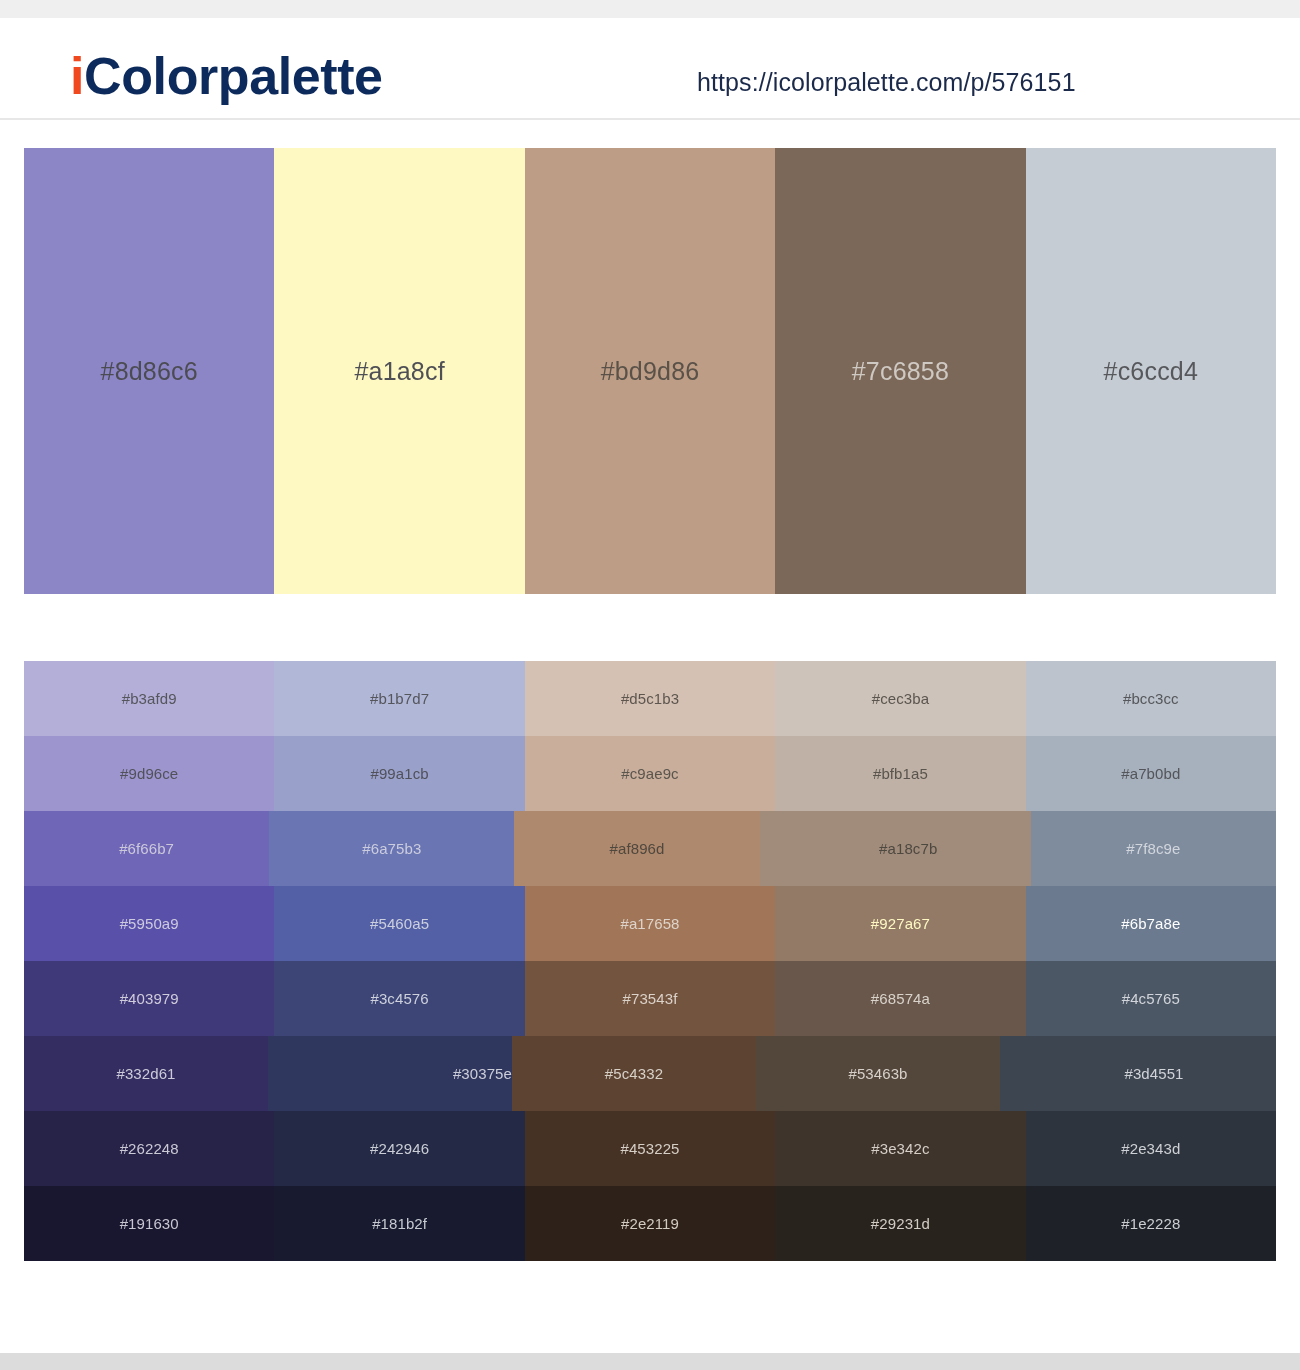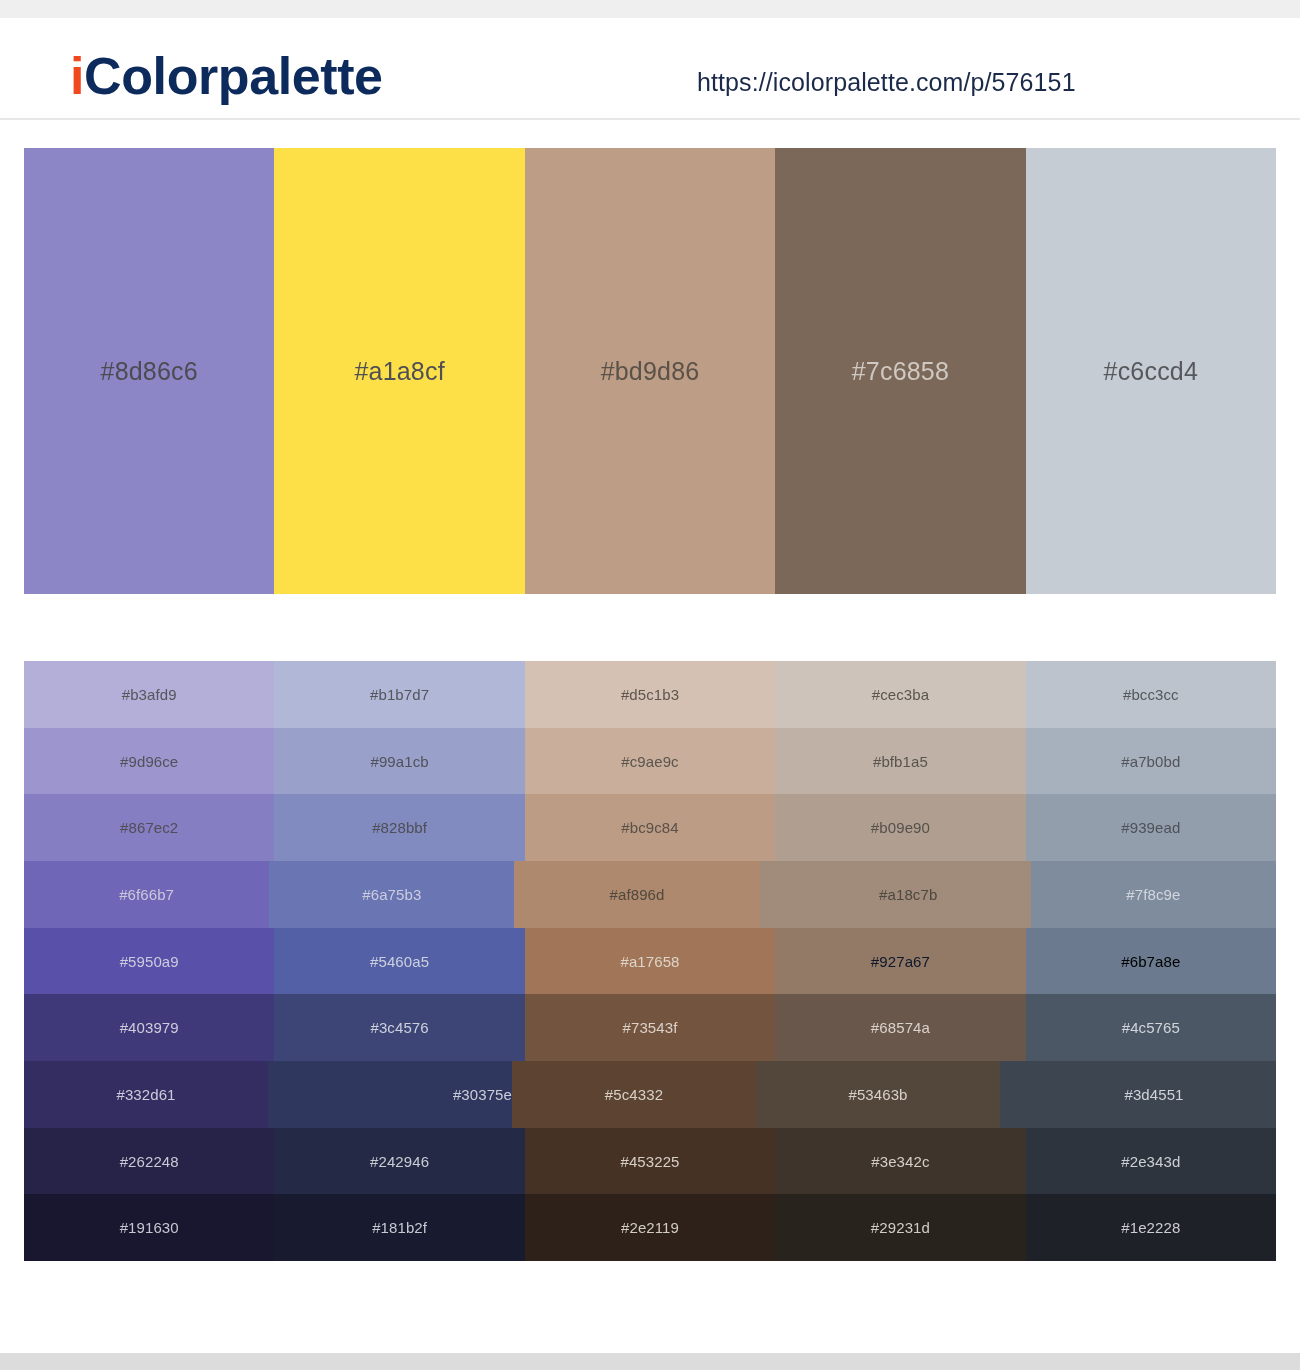--- a/index.html
+++ b/index.html
@@ -123,21 +123,21 @@
   <div class="brand">
     <span class="brand-i" style="color: rgb(240, 72, 31);">i</span><span class="brand-rest" style="color: rgb(13, 42, 92);">Colorpalette</span>
   </div>
   <div class="palette-url">https://icolorpalette.com/p/576151</div>
 </div>
 
 <div class="main-swatches">
     <div class="main-swatch" style="background: rgb(141, 134, 198);">
       <span class="main-swatch-label" style="color: rgb(75, 75, 82);">#8d86c6</span>
     </div>
-    <div class="main-swatch" style="background: #fde047;">
+    <div class="main-swatch" style="background: #fef9c3;">
       <span class="main-swatch-label" style="color: rgb(79, 79, 86);">#a1a8cf</span>
     </div>
     <div class="main-swatch" style="background: rgb(189, 157, 134);">
       <span class="main-swatch-label" style="color: rgb(90, 82, 72);">#bd9d86</span>
     </div>
     <div class="main-swatch" style="background: rgb(124, 104, 88);">
       <span class="main-swatch-label" style="color: rgb(207, 201, 195);">#7c6858</span>
     </div>
     <div class="main-swatch" style="background: rgb(198, 204, 212);">
       <span class="main-swatch-label" style="color: rgb(86, 88, 92);">#c6ccd4</span>
@@ -173,37 +173,20 @@
         <span class="shade-label" style="color: rgb(90, 85, 77);">#c9ae9c</span>
       </div>
       <div class="shade-cell" style="background: rgb(191, 177, 165);">
         <span class="shade-label" style="color: rgb(89, 85, 78);">#bfb1a5</span>
       </div>
       <div class="shade-cell" style="background: rgb(167, 176, 189);">
         <span class="shade-label" style="color: rgb(83, 85, 90);">#a7b0bd</span>
       </div>
     </div>
     <div class="shade-row">
-      <div class="shade-cell" style="background: rgb(134, 126, 194);">
-        <span class="shade-label" style="color: rgb(78, 78, 87);">#867ec2</span>
-      </div>
-      <div class="shade-cell" style="background: rgb(130, 139, 191);">
-        <span class="shade-label" style="color: rgb(78, 78, 87);">#828bbf</span>
-      </div>
-      <div class="shade-cell" style="background: rgb(188, 156, 132);">
-        <span class="shade-label" style="color: rgb(87, 81, 74);">#bc9c84</span>
-      </div>
-      <div class="shade-cell" style="background: rgb(176, 158, 144);">
-        <span class="shade-label" style="color: rgb(85, 81, 75);">#b09e90</span>
-      </div>
-      <div class="shade-cell" style="background: rgb(147, 158, 173);">
-        <span class="shade-label" style="color: rgb(79, 81, 87);">#939ead</span>
-      </div>
-    </div>
-    <div class="shade-row">
       <div class="shade-cell" style="background: rgb(111, 102, 183);">
         <span class="shade-label" style="color: rgb(203, 201, 218);">#6f66b7</span>
       </div>
       <div class="shade-cell" style="background: rgb(106, 117, 179);">
         <span class="shade-label" style="color: rgb(203, 204, 221);">#6a75b3</span>
       </div>
       <div class="shade-cell" style="background: rgb(175, 137, 109);">
         <span class="shade-label" style="color: rgb(79, 72, 63);">#af896d</span>
       </div>
       <div class="shade-cell" style="background: rgb(161, 140, 123); padding-left: 26px;">
@@ -217,24 +200,24 @@
       <div class="shade-cell" style="background: rgb(89, 80, 169);">
         <span class="shade-label" style="color: rgb(205, 203, 222);">#5950a9</span>
       </div>
       <div class="shade-cell" style="background: rgb(84, 96, 165);">
         <span class="shade-label" style="color: rgb(204, 208, 222);">#5460a5</span>
       </div>
       <div class="shade-cell" style="background: rgb(161, 118, 88);">
         <span class="shade-label" style="color: rgb(222, 212, 203);">#a17658</span>
       </div>
       <div class="shade-cell" style="background: rgb(146, 122, 103);">
-        <span class="shade-label" style="color: #0f172a;">#927a67</span>
+        <span class="shade-label" style="color: #fef9c3;">#927a67</span>
       </div>
       <div class="shade-cell" style="background: rgb(107, 122, 142);">
-        <span class="shade-label" style="color: #000000;">#6b7a8e</span>
+        <span class="shade-label" style="color: #ffffff;">#6b7a8e</span>
       </div>
     </div>
     <div class="shade-row">
       <div class="shade-cell" style="background: rgb(64, 57, 121);">
         <span class="shade-label" style="color: rgb(207, 204, 219);">#403979</span>
       </div>
       <div class="shade-cell" style="background: rgb(60, 69, 118);">
         <span class="shade-label" style="color: rgb(206, 209, 220);">#3c4576</span>
       </div>
       <div class="shade-cell" style="background: rgb(115, 84, 63);">

